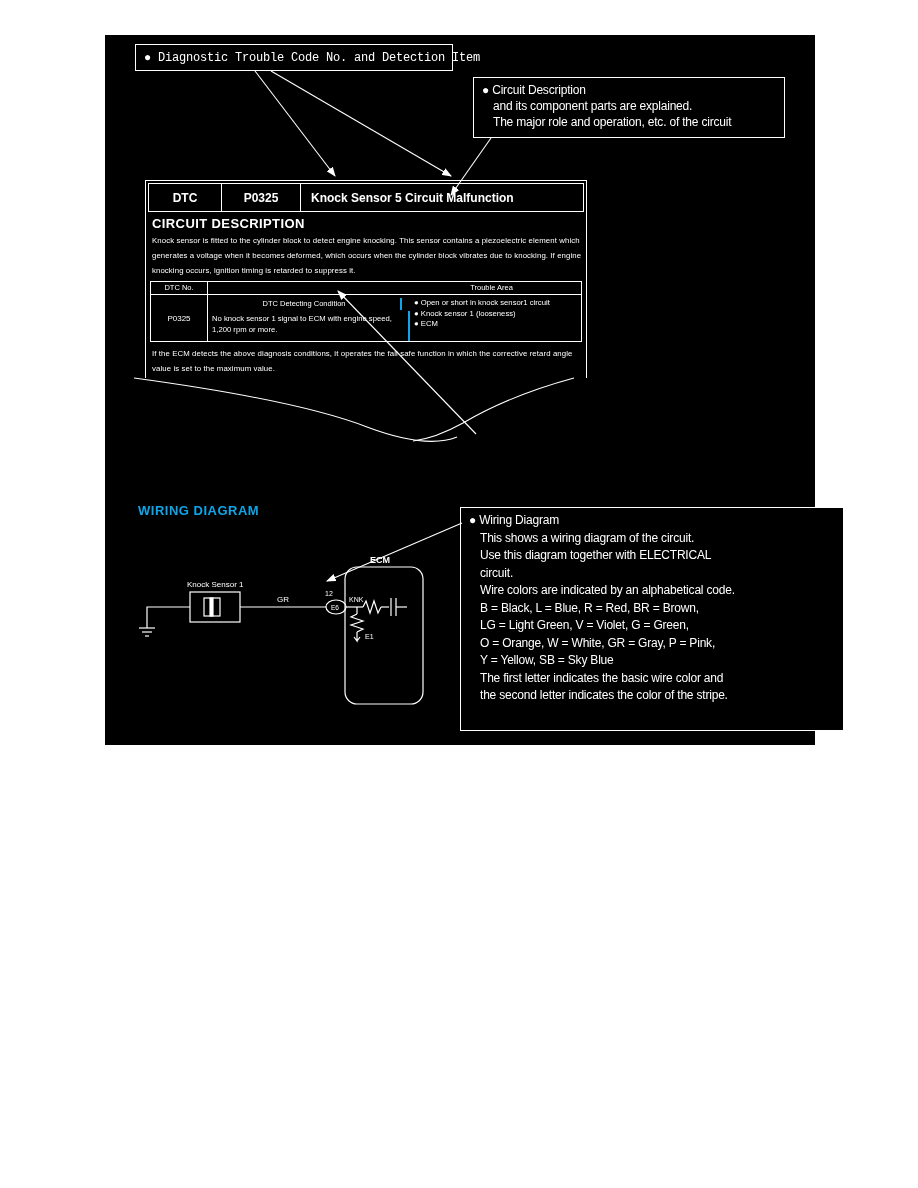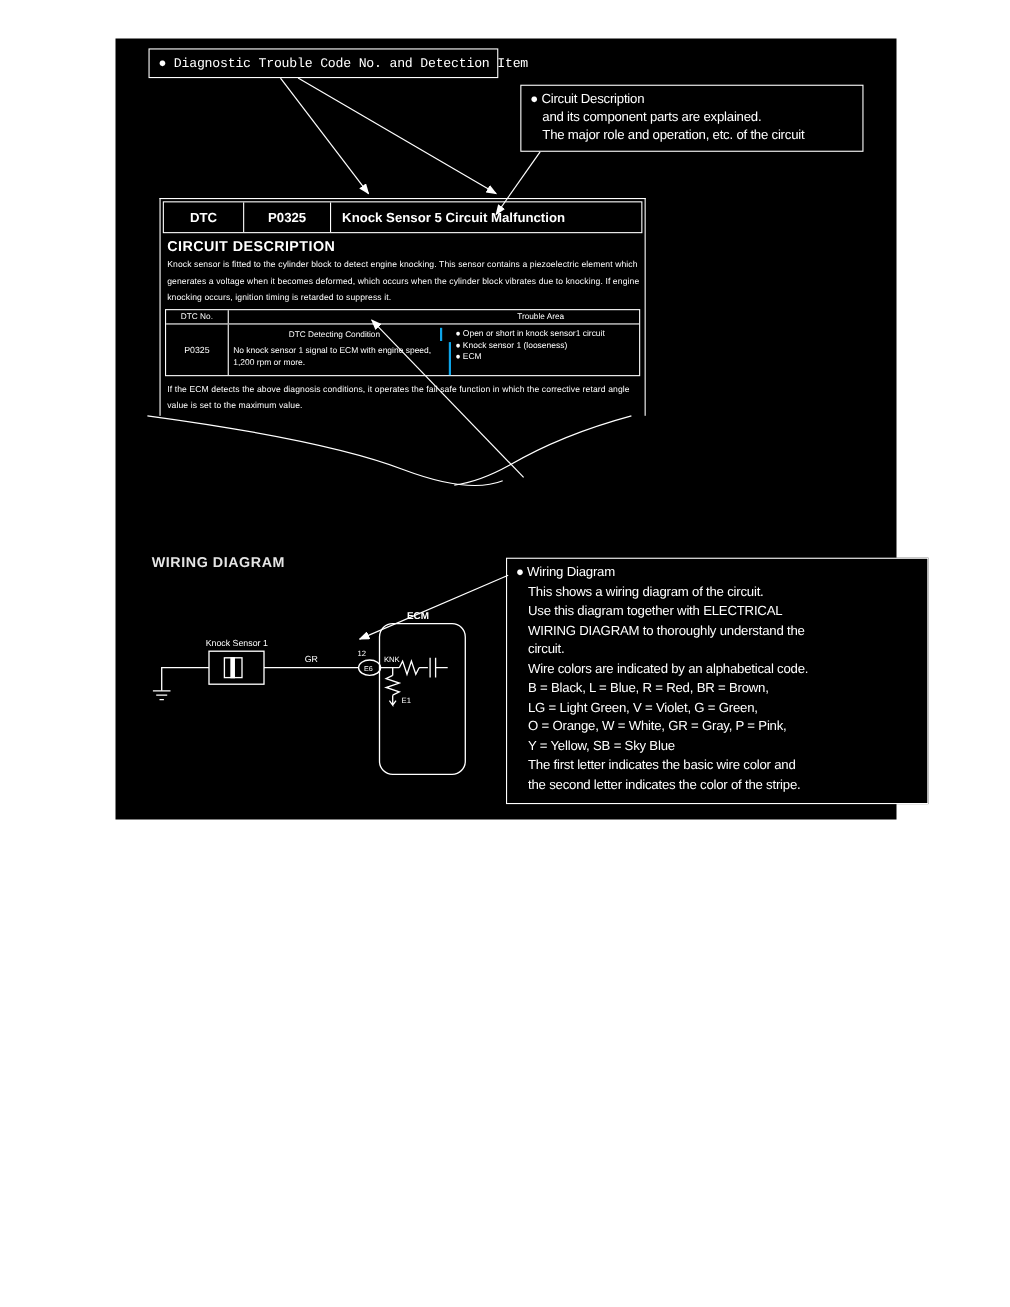--- a/index.html
+++ b/index.html
@@ -25,21 +25,21 @@
   .inner-table{margin:3px 4px 0 4px;border:1px solid #fff;font-size:7.5px;}
   .it-head{display:flex;border-bottom:1px solid #fff;height:12px;line-height:12px;text-align:center;}
   .it-body{display:flex;min-height:46px;}
   .it-c1{width:56px;border-right:1px solid #fff;}
   .it-c2{width:192px;border-right:2px solid #0ea5e9;margin-top:16px;}
   .it-c3{flex:1;}
   .it-head .it-c1,.it-head .it-c2,.it-head .it-c3{height:12px;}
   .it-body .it-c1{display:flex;align-items:center;justify-content:center;font-size:8px;}
   .cellpad{padding:3px 4px;line-height:10.5px;font-size:7.7px;text-align:left;}
   .footer{margin:4px 4px 0 6px;}
-  .wiring-heading{font-weight:bold;font-size:13px;letter-spacing:0.5px;color:#e5e5e5;}
+  .wiring-heading{font-weight:bold;font-size:13px;letter-spacing:0.5px;color:#0ea5e9;}
   svg text{fill:#fff;}
 </style>
 </head>
 <body>
 
 <div class="page">
   <div class="panel">
 
     <div class="abs box callout" style="left:30px;top:9px;width:318px;height:27px;display:flex;align-items:center;font-family:Liberation Mono, monospace;">
       <span class="line">● Diagnostic Trouble Code No. and Detection Item</span>
@@ -86,21 +86,20 @@
     </div>
 
 
     <div class="abs wiring-heading" style="left:33px;top:468px;">WIRING DIAGRAM</div>
 
     <div class="abs box callout" style="left:355px;top:472px;width:384px;height:224px;line-height:17.5px;">
       <div class="line">● Wiring Diagram</div>
       <div class="indent">
         <div class="line">This shows a wiring diagram of the circuit.</div>
         <div class="line">Use this diagram together with ELECTRICAL</div>
-        <div class="line">WIRING DIAGRAM to thoroughly understand the</div>
         <div class="line">circuit.</div>
         <div class="line">Wire colors are indicated by an alphabetical code.</div>
         <div class="line">B = Black, L = Blue, R = Red, BR = Brown,</div>
         <div class="line">LG = Light Green, V = Violet, G = Green,</div>
         <div class="line">O = Orange, W = White, GR = Gray, P = Pink,</div>
         <div class="line">Y = Yellow, SB = Sky Blue</div>
         <div class="line">The first letter indicates the basic wire color and</div>
         <div class="line">the second letter indicates the color of the stripe.</div>
       </div>
     </div>

